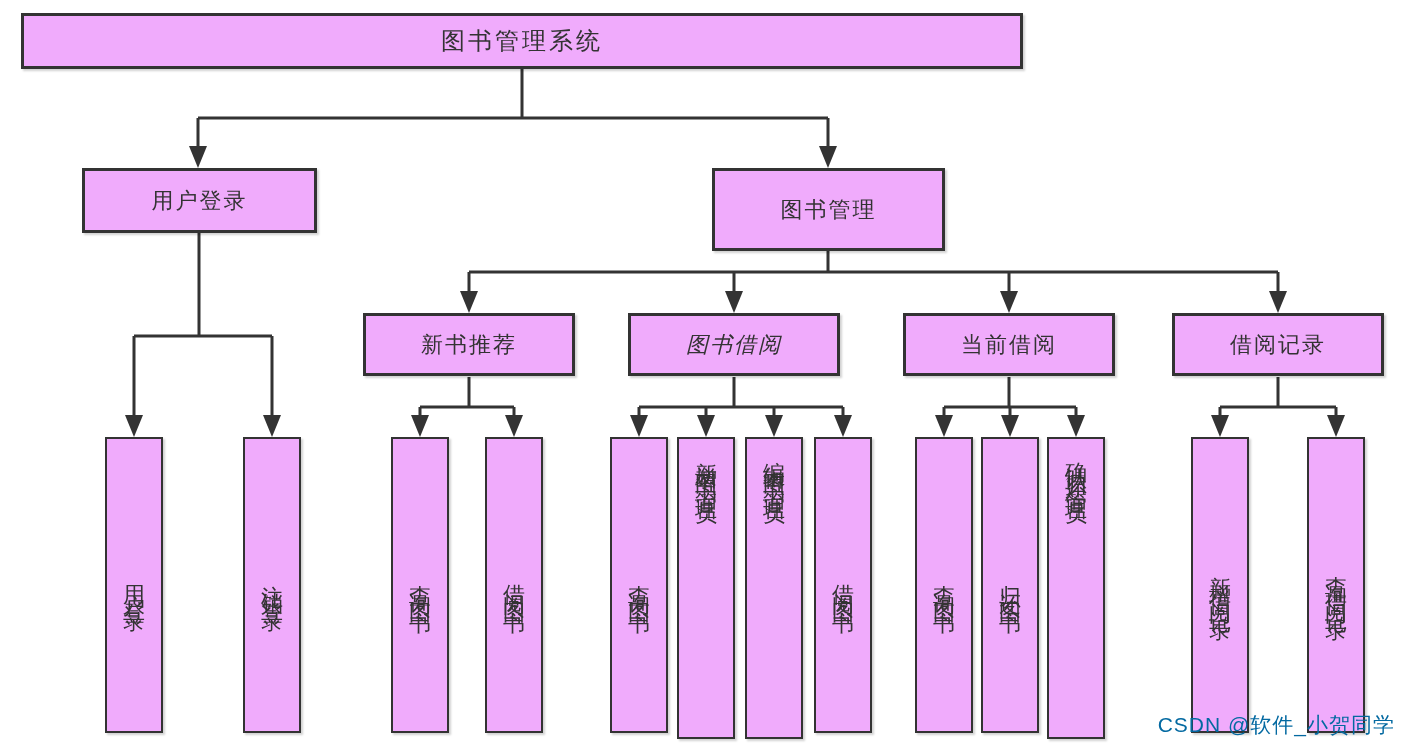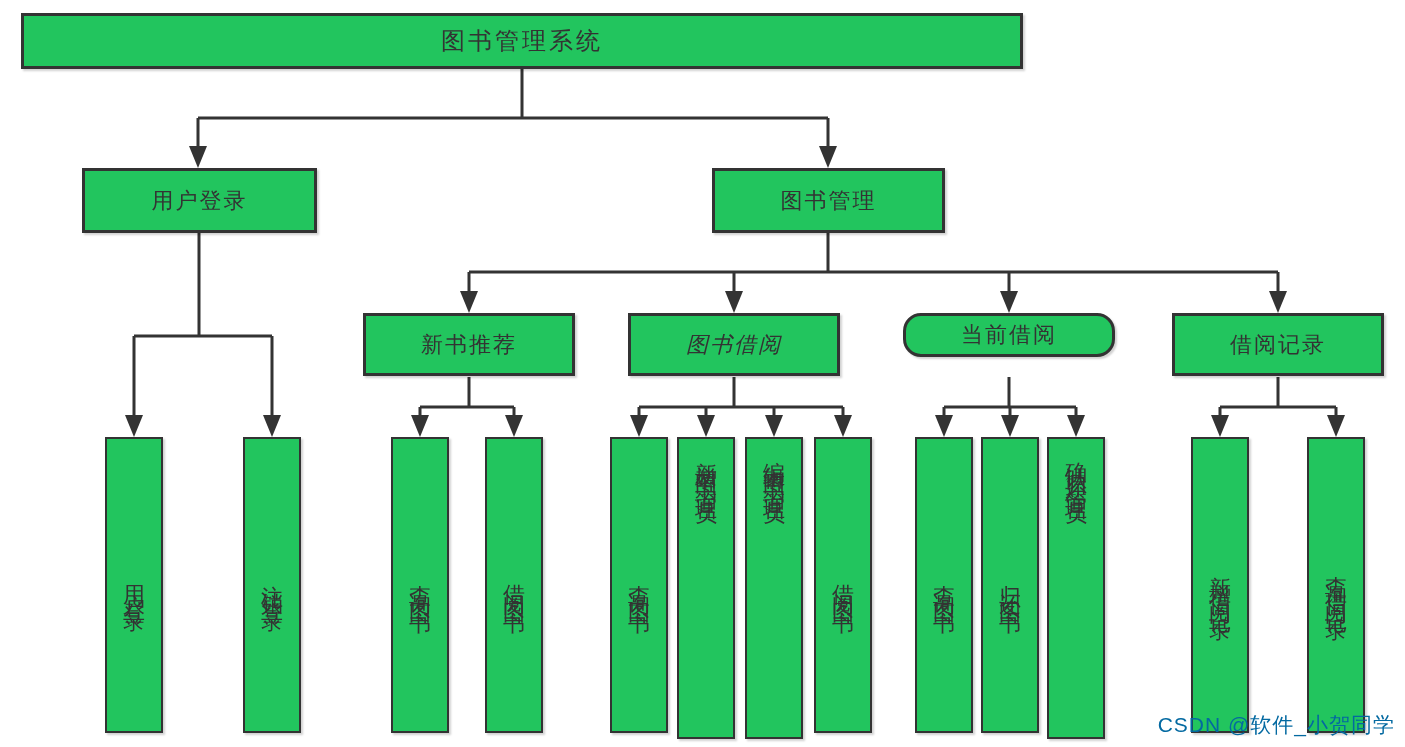--- a/index.html
+++ b/index.html
@@ -17,21 +17,21 @@
     color: #333333;
   }
   #connectors {
     position: absolute;
     left: 0; top: 0;
     width: 1405px;
     height: 747px;
   }
   .node {
     position: absolute;
-    background: #22c55e;
+    background: #f0abfc;
     border: 3px solid #333333;
     box-sizing: border-box;
     display: flex;
     align-items: center;
     justify-content: center;
     box-shadow: 2px 2px 2px rgba(0,0,0,0.18);
     color: #333333;
   }
   .node.h span {
     font-size: 22px;
@@ -116,31 +116,31 @@
     </g>
   </svg>
 
   <div class="node h root" style="left:21px; top:13px; width:1002px; height:56px;">
     <span>图书管理系统</span>
   </div>
 
   <div class="node h" style="left:82px; top:168px; width:235px; height:65px;">
     <span>用户登录</span>
   </div>
-  <div class="node h" style="left:712px; top:168px; width:233px; height:65px;">
+  <div class="node h" style="left:712px; top:168px; width:233px; height:83px;">
     <span>图书管理</span>
   </div>
 
   <div class="node h" style="left:363px; top:313px; width:212px; height:63px;">
     <span>新书推荐</span>
   </div>
   <div class="node h" style="left:628px; top:313px; width:212px; height:63px;font-style:italic;">
     <span>图书借阅</span>
   </div>
-  <div class="node h" style="left:903px; top:313px; width:212px; height:44px;border-radius:18px;">
+  <div class="node h" style="left:903px; top:313px; width:212px; height:63px;">
     <span>当前借阅</span>
   </div>
   <div class="node h" style="left:1172px; top:313px; width:212px; height:63px;">
     <span>借阅记录</span>
   </div>
 
   <div class="node v" style="left:105px; top:437px; width:58px; height:296px;">
     <span class="vtext">用户登录</span>
   </div>
   <div class="node v" style="left:243px; top:437px; width:58px; height:296px;">

